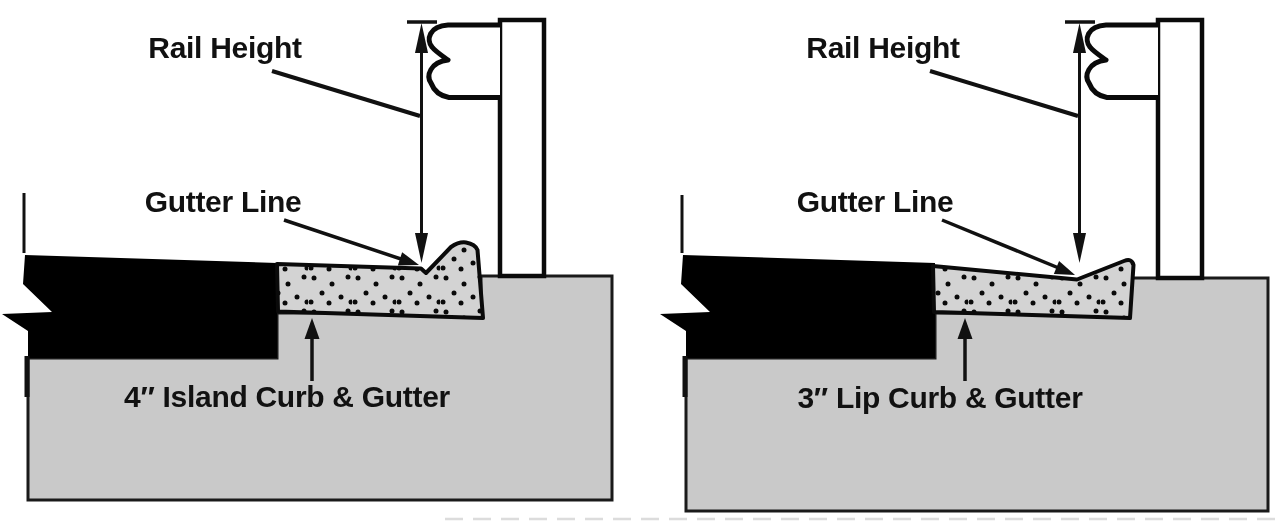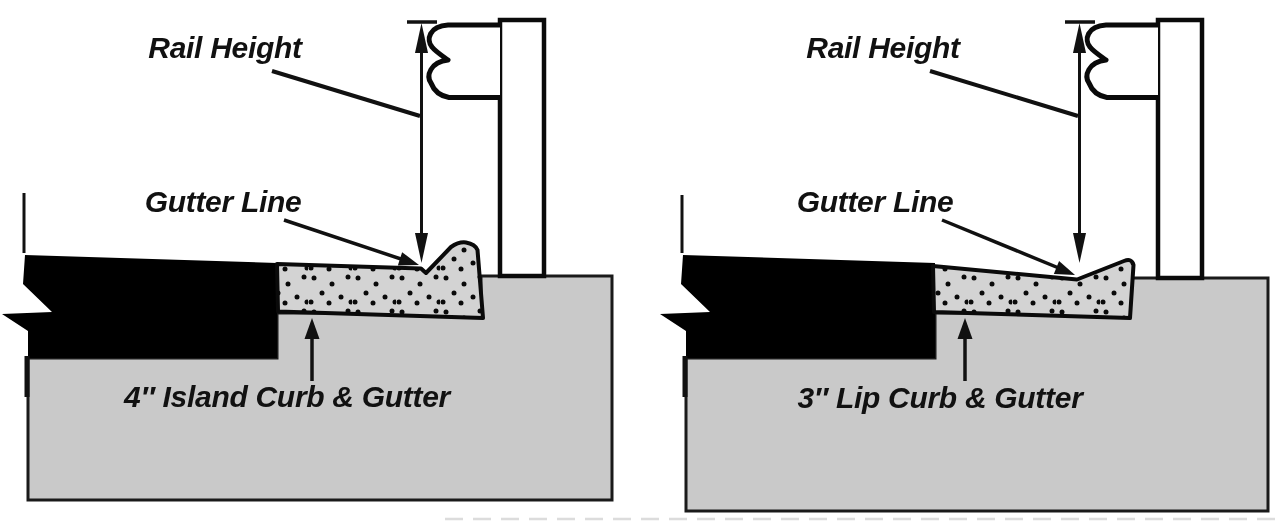--- a/index.html
+++ b/index.html
@@ -2,21 +2,20 @@
 <html><head>
 <meta charset="utf-8">
 <style>
   html,body{margin:0;padding:0;background:#ffffff;}
   .stage{
     position:relative;
     width:1280px;height:524px;
     background:#ffffff;
     font-family:"Liberation Sans", sans-serif;
     overflow:hidden;
-    font-style:italic;
   }
   svg{display:block;}
   text{
     font-family:"Liberation Sans", sans-serif;
     font-weight:bold;
     fill:#111111;
     letter-spacing:-0.3px;
   }
   .lbl{font-size:30px;}
   .cap{font-size:30px;}

